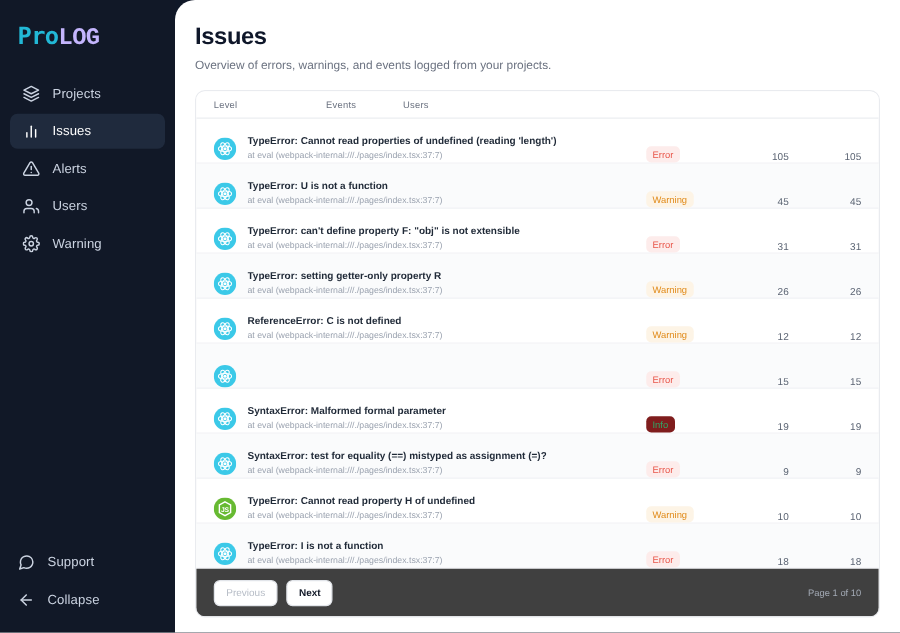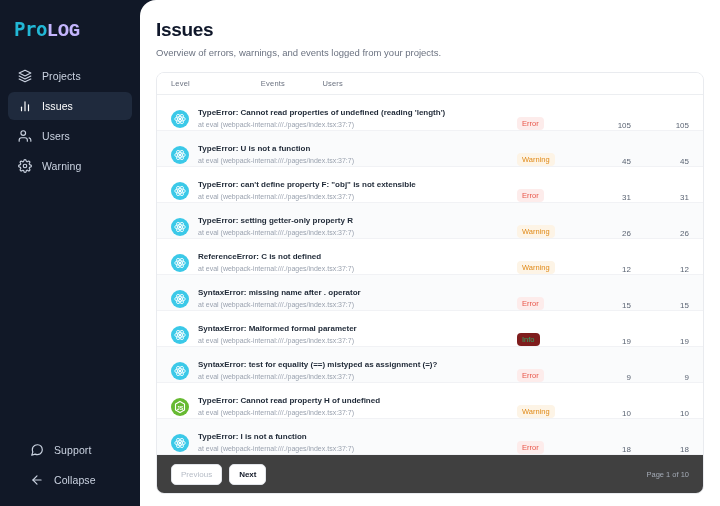--- a/index.html
+++ b/index.html
@@ -33,21 +33,21 @@
     display:flex; align-items:center; gap:10px;
     height:28px; padding:0 10px;
     border-radius:6px;
     color:#cbd3e1; font-size:10.5px; letter-spacing:.1px;
     cursor:pointer; white-space:nowrap;
   }
   .nav-item.active { background:#1f2a3d; color:#ffffff; }
   .nav-ico { width:14px; height:14px; flex:0 0 14px; display:block; }
   .nav-ico svg { display:block; width:14px; height:14px; }
 
-  .sb-bottom { margin-top:auto; padding:0 20px; display:flex; flex-direction:column; gap:2px; }
+  .sb-bottom { margin-top:auto; padding:0 4px; display:flex; flex-direction:column; gap:2px; }
 
   
   .main {
     flex:1; height:506px; background:#ffffff;
     border-top-left-radius:16px;
     padding:18px 16px 0 16px;
     overflow:hidden;
     position:relative;
   }
   .page-title { font-size:19px; font-weight:700; color:#0f172a; letter-spacing:-.3px; line-height:24px; }
@@ -144,20 +144,30 @@
         <span class="nav-ico">
           <svg viewBox="0 0 24 24" fill="none" stroke="currentColor" stroke-width="2" stroke-linecap="round">
             <line x1="6" y1="20" x2="6" y2="14"></line>
               <line x1="12" y1="20" x2="12" y2="5"></line>
               <line x1="18" y1="20" x2="18" y2="10"></line>
           </svg>
         </span>
         <span>Issues</span>
       </div>
 
+      <div class="nav-item">
+        <span class="nav-ico">
+          <svg viewBox="0 0 24 24" fill="none" stroke="currentColor" stroke-width="2" stroke-linecap="round" stroke-linejoin="round">
+            <path d="M10.3 3.6 1.8 18a2 2 0 0 0 1.7 3h17a2 2 0 0 0 1.7-3L13.7 3.6a2 2 0 0 0-3.4 0z"></path>
+              <line x1="12" y1="9" x2="12" y2="13"></line>
+              <line x1="12" y1="17" x2="12.01" y2="17"></line>
+          </svg>
+        </span>
+        <span>Alerts</span>
+      </div>
 
       <div class="nav-item">
         <span class="nav-ico">
           <svg viewBox="0 0 24 24" fill="none" stroke="currentColor" stroke-width="2" stroke-linecap="round" stroke-linejoin="round">
             <path d="M16 21v-2a4 4 0 0 0-4-4H6a4 4 0 0 0-4 4v2"></path>
               <circle cx="9" cy="7" r="4"></circle>
               <path d="M22 21v-2a4 4 0 0 0-3-3.87"></path>
           </svg>
         </span>
         <span>Users</span>
@@ -333,24 +343,20 @@
                   <svg viewBox="0 0 24 24">
                     <circle cx="12" cy="12" r="12" fill="#3bc9e8"></circle>
                     <g fill="none" stroke="#ffffff" stroke-width="1.15">
                       <ellipse cx="12" cy="12" rx="7" ry="2.9"></ellipse>
                       <ellipse cx="12" cy="12" rx="7" ry="2.9" transform="rotate(60 12 12)"></ellipse>
                       <ellipse cx="12" cy="12" rx="7" ry="2.9" transform="rotate(120 12 12)"></ellipse>
                     </g>
                     <circle cx="12" cy="12" r="1.7" fill="#ffffff"></circle>
                   </svg>
                 </span>
-                <div class="issue-txt">
-                  <div class="issue-title">SyntaxError: missing name after . operator</div>
-                  <div class="issue-loc">at eval (webpack-internal:///./pages/index.tsx:37:7)</div>
-                </div>
               </div>
             </div>
             <div class="col-level"><span class="badge error">Error</span></div>
             <div class="col-events">15</div>
             <div class="col-users">15</div>
           </div>
           <div class="row">
             <div class="col-issue">
               <div class="issue-cell">
                 <span class="plat">

